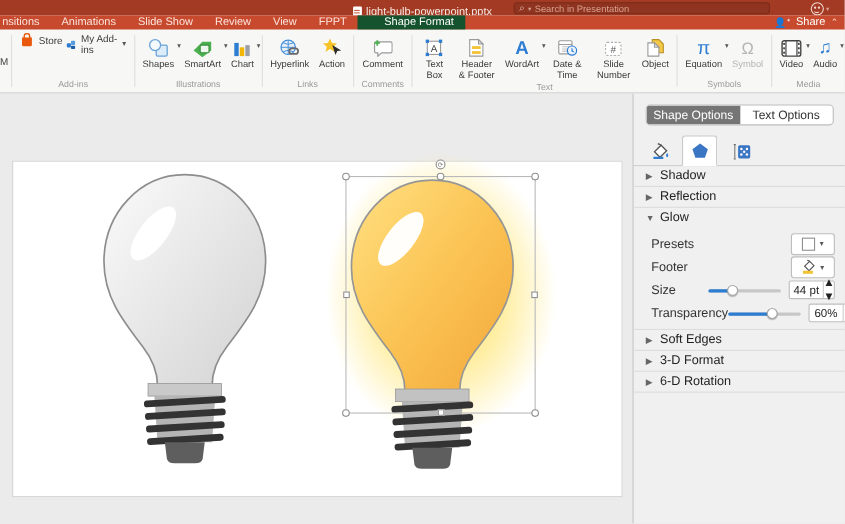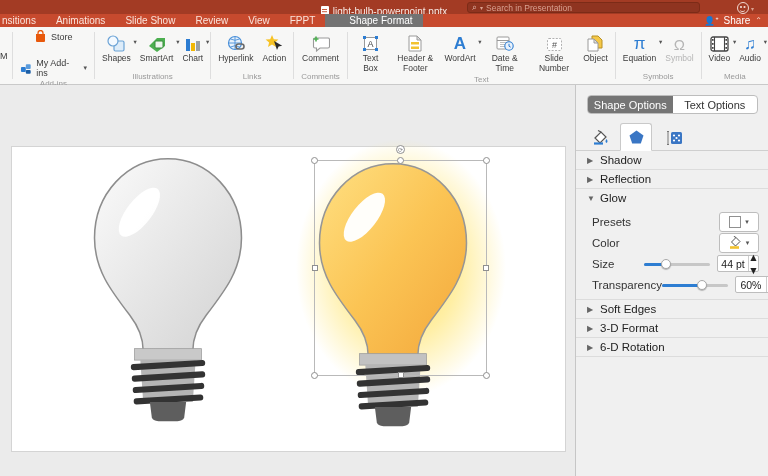--- a/index.html
+++ b/index.html
@@ -18,37 +18,37 @@
   .mag{font-size:9px;color:#e8c0b4;line-height:1;}
   .tinycaret{font-size:6px;color:#d9a190;}
   .smiley{position:absolute;left:737px;top:2px;display:flex;align-items:center;gap:2px;color:#f2d9d1;}
   .smiley .face{width:10px;height:10px;border:1px solid #f2d9d1;border-radius:50%;position:relative;}
   .smiley .face:before{content:"";position:absolute;left:2px;top:3px;width:1.5px;height:1.5px;background:#f2d9d1;border-radius:50%;box-shadow:3.5px 0 0 #f2d9d1;}
   .smiley .face:after{content:"";position:absolute;left:2.2px;top:5.5px;width:4.6px;height:2.4px;border-bottom:1px solid #f2d9d1;border-radius:0 0 4px 4px;}
   
   .tabbar{position:absolute;left:0;top:14px;width:768px;height:13px;background:#c74a2e;display:flex;align-items:stretch;}
   .tab{color:#fbe4dc;font-size:10px;padding:0 10px;display:flex;align-items:center;white-space:nowrap;}
   .tab.partial{padding-left:2px;}
-  .tab.active{background:#737373;color:#fff;padding-left:24px;}
+  .tab.active{background:#14532d;color:#fff;padding-left:24px;}
   .shareArea{position:absolute;right:6px;top:14px;height:13px;display:flex;align-items:center;gap:5px;color:#fff;font-size:10px;}
   .personplus{font-size:9px;color:#fff;}
   .upcaret{font-size:8px;color:#fbd9cd;}
   
   .ribbon{position:absolute;left:0;top:27px;width:768px;height:58px;background:#f7f7f6;
           border-bottom:1px solid #c9c9c9;box-sizing:border-box;display:flex;align-items:stretch;}
   .rfrag{width:12px;display:flex;align-items:center;justify-content:flex-start;color:#3b3b3b;font-size:9px;overflow:hidden;}
   .rdiv{width:1px;background:#dedede;margin:5px 0;}
   .rgroup{display:flex;flex-direction:column;align-items:center;padding:3px 7px 1px;}
   .ritems{display:flex;align-items:flex-start;gap:9px;flex:1;}
   .ritem{display:flex;flex-direction:column;align-items:center;font-size:8.5px;color:#3b3b3b;position:relative;}
   .ricon{height:20px;display:flex;align-items:flex-end;justify-content:center;margin-top:2px;}
   .rlabel{margin-top:2px;text-align:center;line-height:1.15;max-width:42px;white-space:pre-line;}
   .rcaret{position:absolute;top:8px;right:-6px;font-size:6.5px;color:#555;}
   .gname{font-size:8px;color:#9a9a9a;margin:1px 0 2px;}
-  .hgroup .ritems{flex-direction:column;gap:15px;align-items:center;}
+  .hgroup .ritems{flex-direction:row;gap:3px;align-items:flex-start;}
   .hitem{display:flex;align-items:center;gap:4px;font-size:9px;color:#3b3b3b;}
   .glyphicon{font-weight:bold;line-height:1;}
   .disabled{color:#b5b5b5;}
   
   .canvas{position:absolute;left:0;top:85px;width:576px;bottom:0;background:#ebebeb;}
   .slide{position:absolute;left:11px;top:61px;width:555px;height:306px;background:#fff;
          border:1px solid #d4d4d4;box-sizing:border-box;}
   .bulb{position:absolute;}
   .glow{position:absolute;border-radius:50%;
         background:radial-gradient(closest-side,rgba(255,222,70,.9),rgba(255,228,105,.6) 55%,rgba(255,238,150,0) 100%);}
@@ -475,21 +475,21 @@
     <span>Presets</span>
     <div class="g-ctrl">
       <div class="swbtn">
         <span class="swatch"></span>
         <span class="dcaret">▾</span>
       </div>
     </div>
   </div>
 
   <div class="g-row">
-    <span>Color</span>
+    <span>Footer</span>
     <div class="g-ctrl">
       <div class="swbtn">
         <svg width="13" height="13" viewBox="0 0 13 13">
             <path d="M2.5,6 L7,1.5 L11,5.5 L6.5,10 Z" fill="#fff" stroke="#555"></path>
             <path d="M7,1.5 L4.8,0.3" stroke="#555"></path>
             <path d="M1,11.5 h9" stroke="#f2c230" stroke-width="2.6"></path>
           </svg>
         <span class="dcaret">▾</span>
       </div>
     </div>

